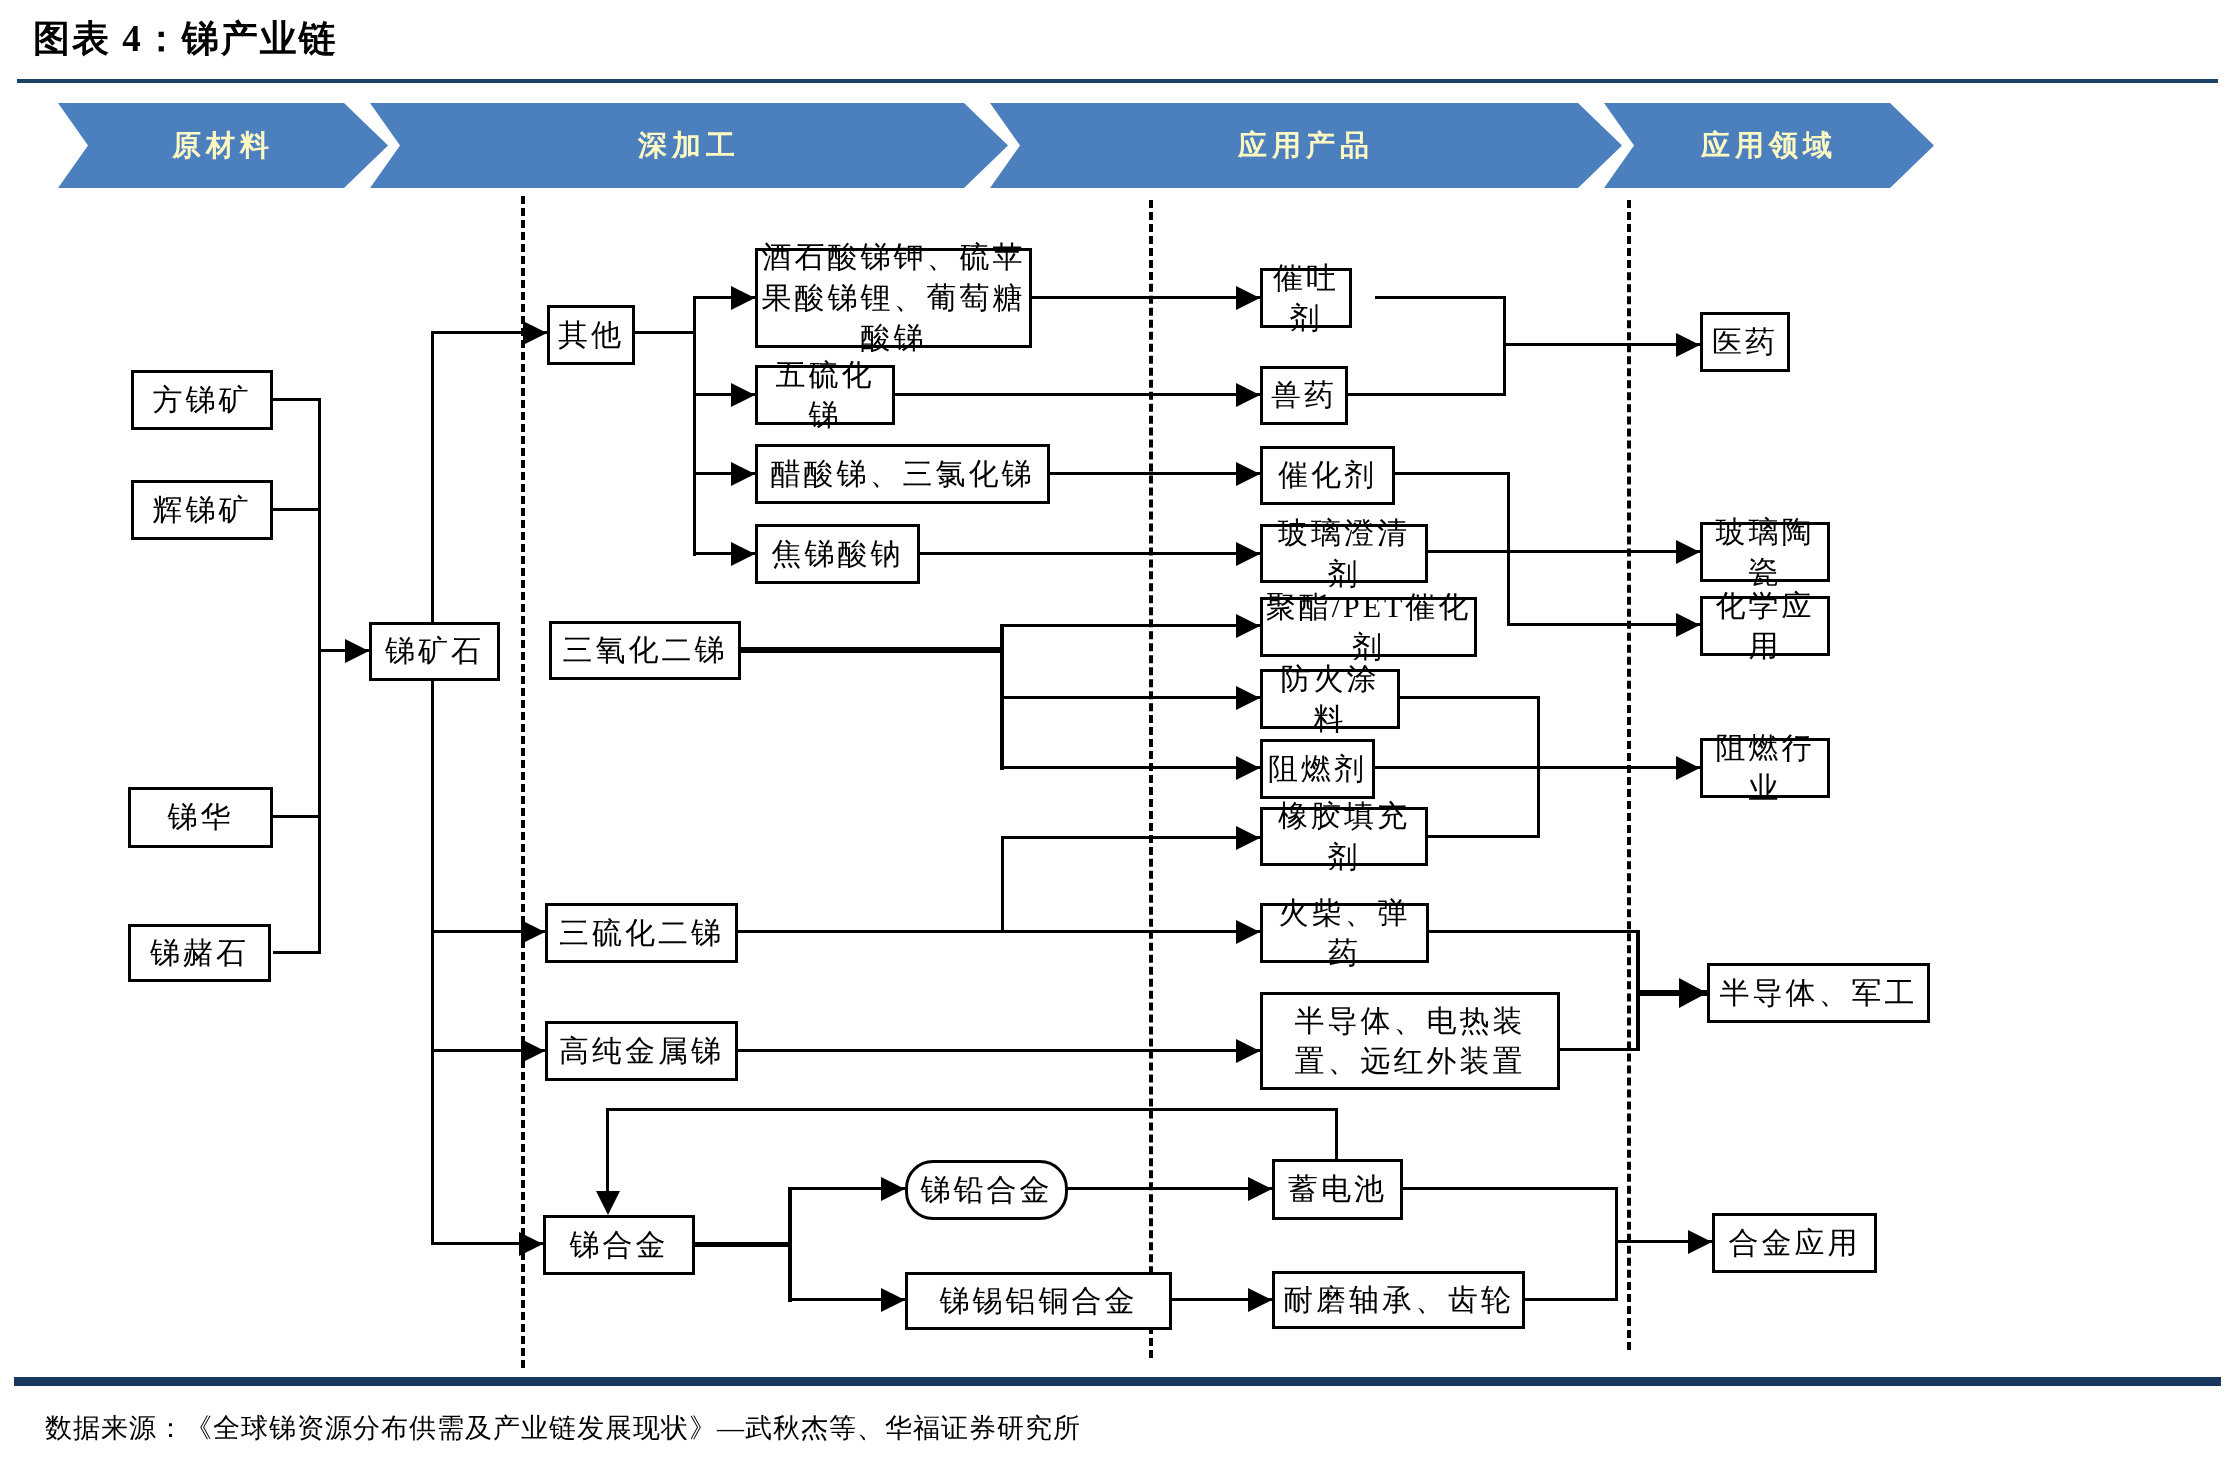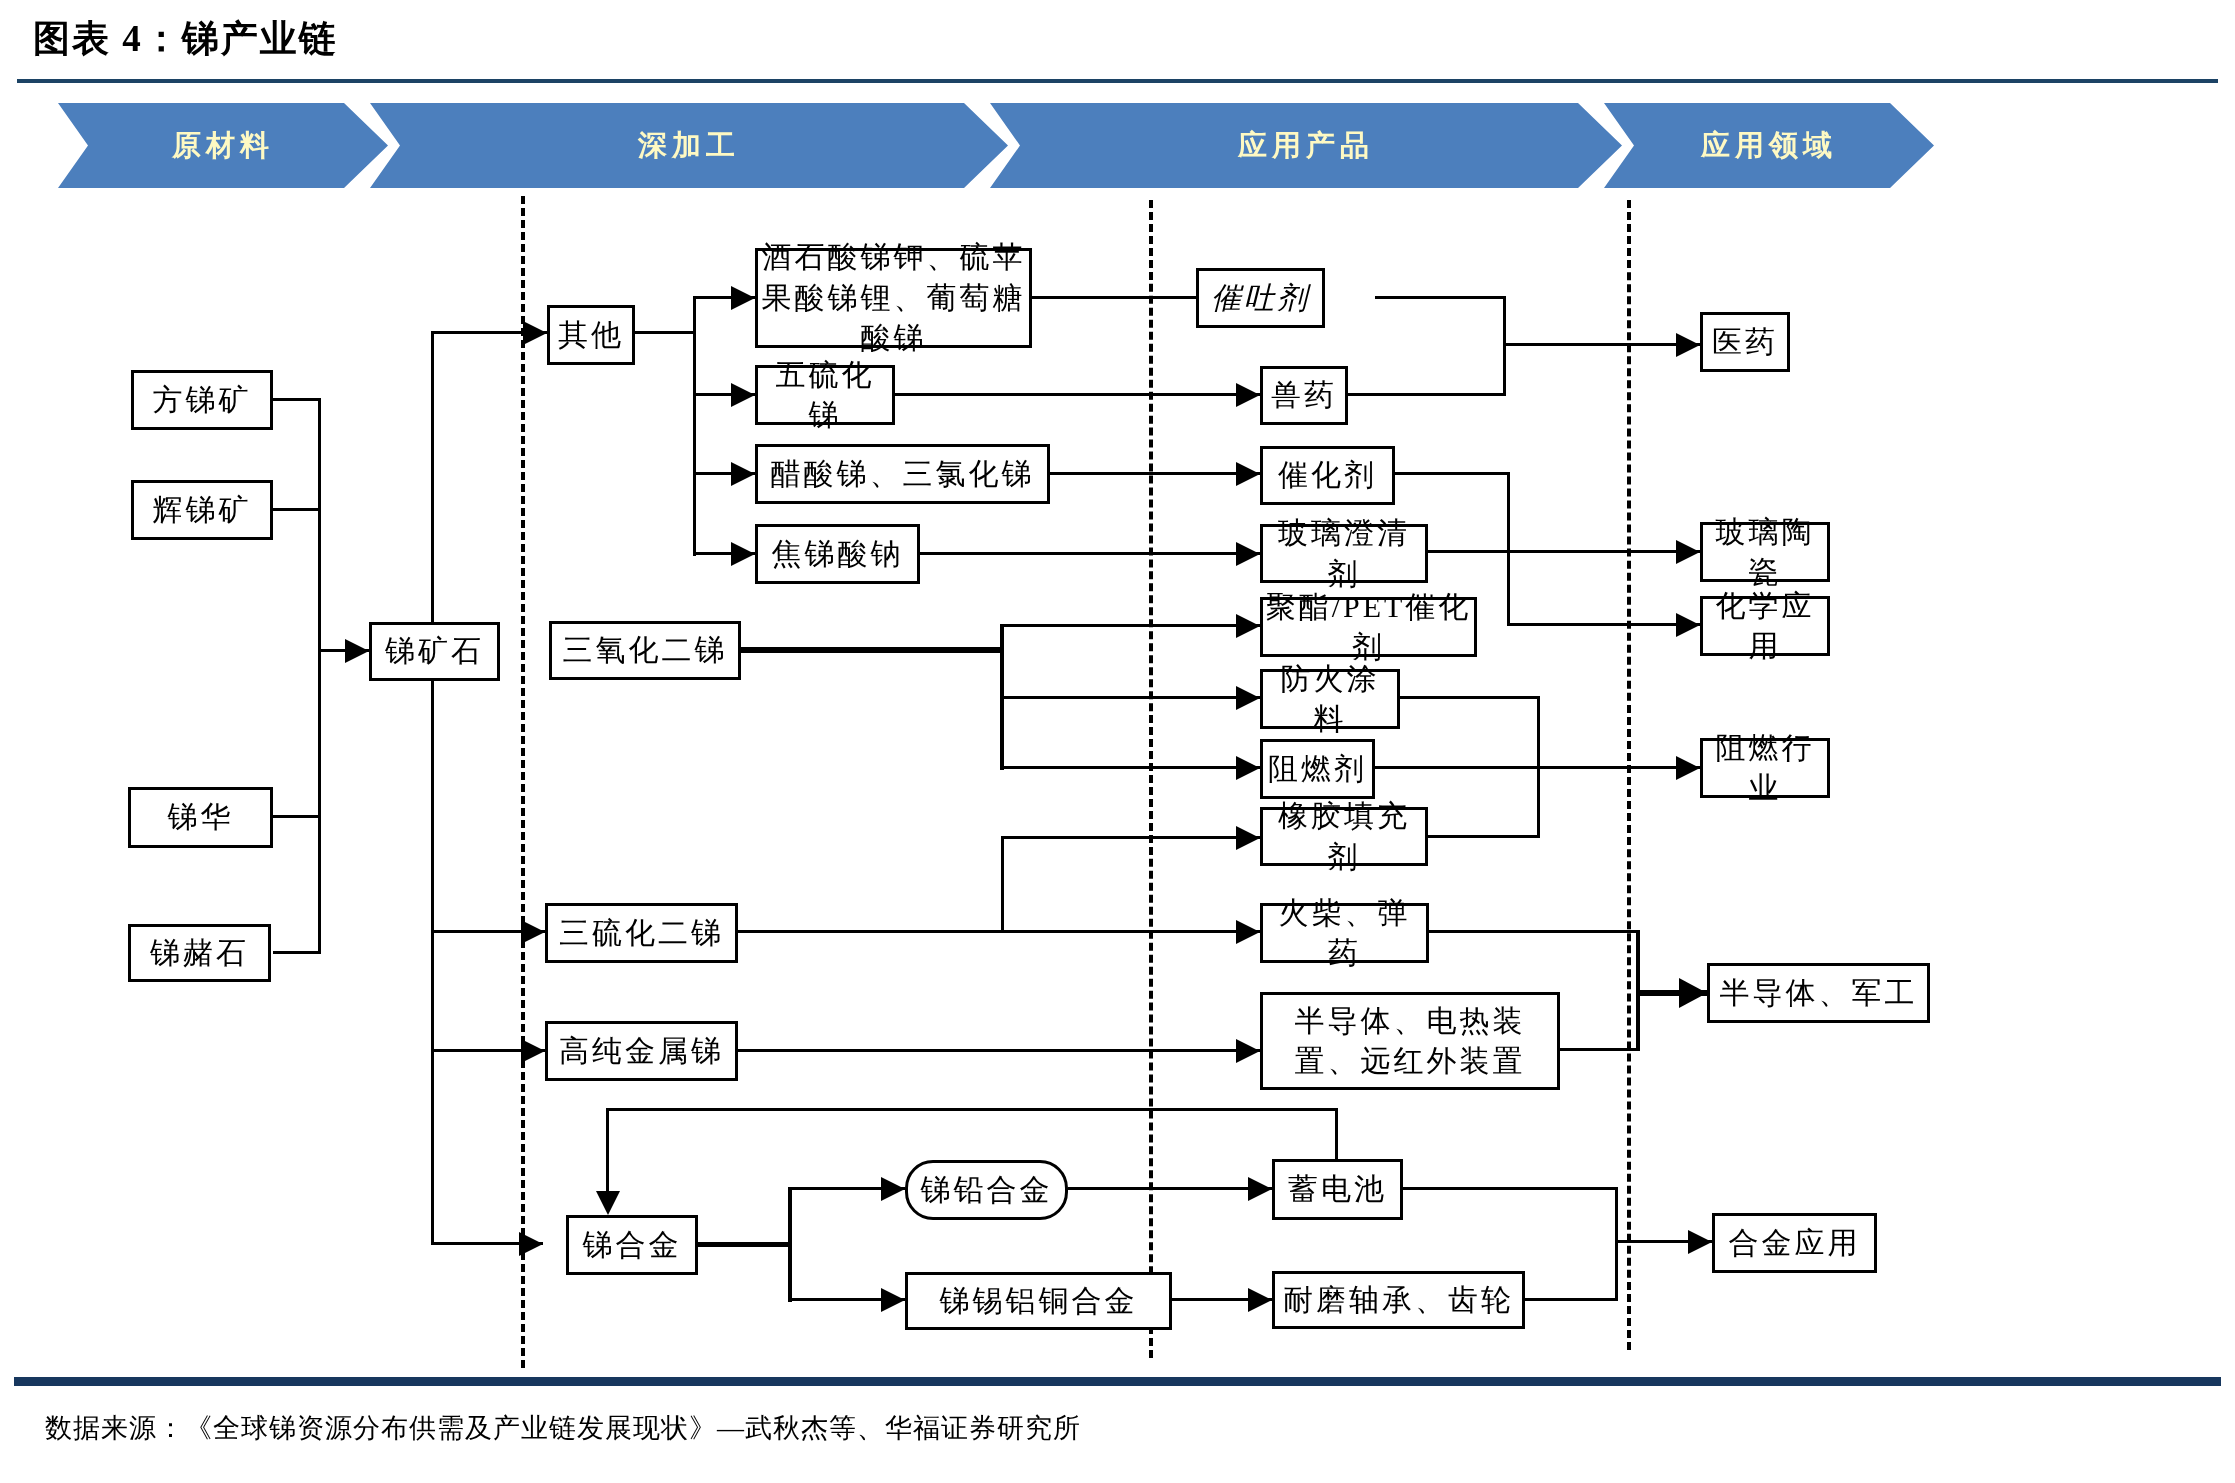--- a/index.html
+++ b/index.html
@@ -205,30 +205,30 @@
       </div>
       <div class="abs node" style="left: 549px; top: 621px; width: 192px; height: 59px;">
         <span>三氧化二锑</span>
       </div>
       <div class="abs node" style="left: 545px; top: 903px; width: 193px; height: 60px;">
         <span>三硫化二锑</span>
       </div>
       <div class="abs node" style="left: 545px; top: 1021px; width: 193px; height: 60px;">
         <span>高纯金属锑</span>
       </div>
-      <div class="abs node" style="left: 543px; top: 1215px; width: 132px; height: 60px; margin-left: 23px;">
+      <div class="abs node" style="left: 543px; top: 1215px; width: 152px; height: 60px;">
         <span>锑合金</span>
       </div>
       <div class="abs node" style="left: 905px; top: 1160px; width: 163px; height: 60px; border-radius: 28px;">
         <span>锑铅合金</span>
       </div>
       <div class="abs node" style="left: 905px; top: 1272px; width: 267px; height: 58px;">
         <span>锑锡铝铜合金</span>
       </div>
-      <div class="abs node" style="left: 1196px; top: 268px; width: 129px; height: 60px; font-style: italic;">
+      <div class="abs node" style="left: 1260px; top: 268px; width: 92px; height: 60px;">
         <span>催吐剂</span>
       </div>
       <div class="abs node" style="left: 1260px; top: 366px; width: 88px; height: 59px;">
         <span>兽药</span>
       </div>
       <div class="abs node" style="left: 1260px; top: 446px; width: 135px; height: 59px;">
         <span>催化剂</span>
       </div>
       <div class="abs node" style="left: 1260px; top: 524px; width: 168px; height: 59px;">
         <span>玻璃澄清剂</span>

